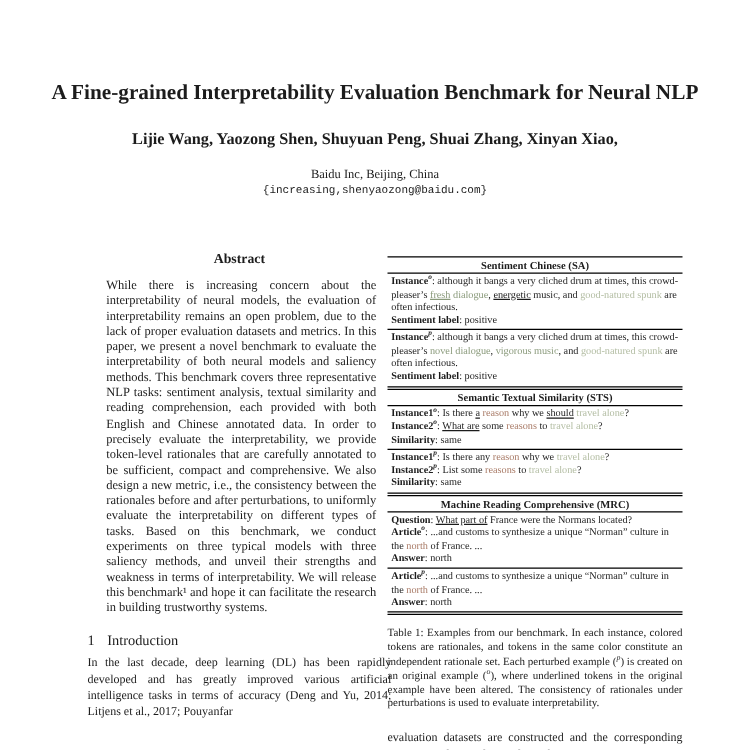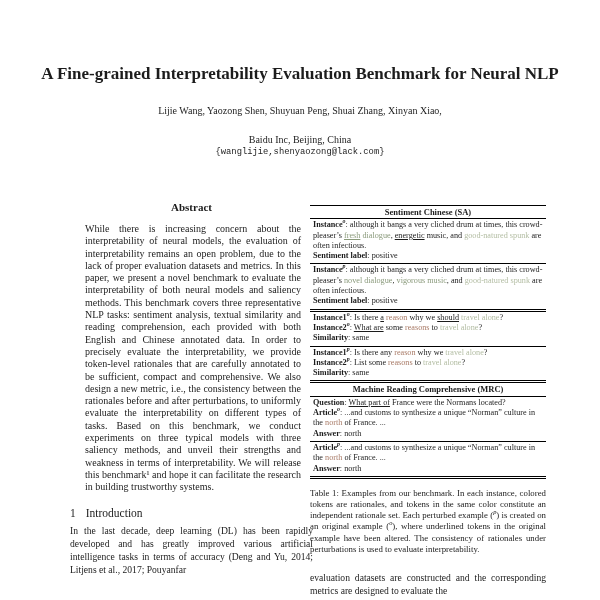--- a/index.html
+++ b/index.html
@@ -8,21 +8,21 @@
     background:#ffffff;color:#1c1c1c;
     font-family:"Liberation Serif","DejaVu Serif",serif;
     margin:0 auto;
   }
   .title{
     position:absolute;top:66px;left:30px;right:30px;
     text-align:center;font-weight:bold;font-size:17px;line-height:16px;
   }
   .authors{
     position:absolute;top:104px;left:30px;right:30px;
-    text-align:center;font-weight:normal;font-size:10px;line-height:14px;
+    text-align:center;font-weight:bold;font-size:13px;line-height:14px;
   }
   .affil{
     position:absolute;top:134px;left:30px;right:30px;
     text-align:center;font-size:10px;
   }
   .email{
     position:absolute;top:147px;left:30px;right:30px;
     text-align:center;font-size:8.8px;
     font-family:"Liberation Mono","DejaVu Sans Mono",monospace;
   }
@@ -49,21 +49,21 @@
 
 <div class="page">
 
   <div class="title">A Fine-grained Interpretability Evaluation Benchmark for Neural NLP</div>
 
   <div class="authors">
     <div>Lijie Wang, Yaozong Shen, Shuyuan Peng, Shuai Zhang, Xinyan Xiao,</div>
   </div>
 
   <div class="affil">Baidu Inc, Beijing, China</div>
-  <div class="email">{wanglijie,shenyaozong@lack.com}</div>
+  <div class="email">{increasing,shenyaozong@baidu.com}</div>
 
   <div class="col-left">
     <div class="abs-head">Abstract</div>
     <div class="abs-text">While there is increasing concern about the interpretability of neural models, the evaluation of interpretability remains an open problem, due to the lack of proper evaluation datasets and metrics. In this paper, we present a novel benchmark to evaluate the interpretability of both neural models and saliency methods. This benchmark covers three representative NLP tasks: sentiment analysis, textual similarity and reading comprehension, each provided with both English and Chinese annotated data. In order to precisely evaluate the interpretability, we provide token-level rationales that are carefully annotated to be sufficient, compact and comprehensive. We also design a new metric, i.e., the consistency between the rationales before and after perturbations, to uniformly evaluate the interpretability on different types of tasks. Based on this benchmark, we conduct experiments on three typical models with three saliency methods, and unveil their strengths and weakness in terms of interpretability. We will release this benchmark¹ and hope it can facilitate the research in building trustworthy systems.</div>
     <div class="sec-head">
       <span class="sec-num">1</span><span>Introduction</span>
     </div>
     <div class="body-par">In the last decade, deep learning (DL) has been rapidly developed and has greatly improved various artificial intelligence tasks in terms of accuracy (Deng and Yu, 2014; Litjens et al., 2017; Pouyanfar</div>
   </div>
 
@@ -74,20 +74,21 @@
           <div class="t1-block">
             <div class="t1-par"><span style="font-weight: bold;">Instance</span><sup style="font-weight: bold;">o</sup><span>: although it bangs a very cliched drum at times, this crowd-pleaser’s </span><span style="text-decoration: underline; color: rgb(138, 154, 123);">fresh</span><span style="color: rgb(138, 154, 123);"> dialogue</span><span>, </span><span style="text-decoration: underline;">energetic</span><span> music, and </span><span style="color: rgb(179, 189, 163);">good-natured spunk</span><span> are often infectious.</span></div>
             <div class="t1-par"><span style="font-weight: bold;">Sentiment label</span><span>: positive</span></div>
           </div>
           <div class="t1-block">
             <div class="t1-par"><span style="font-weight: bold;">Instance</span><sup style="font-weight: bold;">p</sup><span>: although it bangs a very cliched drum at times, this crowd-pleaser’s </span><span style="color: rgb(138, 154, 123);">novel dialogue</span><span>, </span><span style="color: rgb(138, 154, 123);">vigorous music</span><span>, and </span><span style="color: rgb(179, 189, 163);">good-natured spunk</span><span> are often infectious.</span></div>
             <div class="t1-par"><span style="font-weight: bold;">Sentiment label</span><span>: positive</span></div>
           </div>
         </div>
         <div class="t1-section">
+          <div class="t1-head">Semantic Textual Similarity (STS)</div>
           <div class="t1-block">
             <div class="t1-par"><span style="font-weight: bold;">Instance1</span><sup style="font-weight: bold;">o</sup><span>: Is there </span><span style="text-decoration: underline;">a</span><span> </span><span style="color: rgb(168, 122, 102);">reason</span><span> why we </span><span style="text-decoration: underline;">should</span><span> </span><span style="color: rgb(179, 189, 163);">travel alone</span><span>?</span></div>
             <div class="t1-par"><span style="font-weight: bold;">Instance2</span><sup style="font-weight: bold;">o</sup><span>: </span><span style="text-decoration: underline;">What are</span><span> some </span><span style="color: rgb(168, 122, 102);">reasons</span><span> to </span><span style="color: rgb(179, 189, 163);">travel alone</span><span>?</span></div>
             <div class="t1-par"><span style="font-weight: bold;">Similarity</span><span>: same</span></div>
           </div>
           <div class="t1-block">
             <div class="t1-par"><span style="font-weight: bold;">Instance1</span><sup style="font-weight: bold;">p</sup><span>: Is there any </span><span style="color: rgb(168, 122, 102);">reason</span><span> why we </span><span style="color: rgb(179, 189, 163);">travel alone</span><span>?</span></div>
             <div class="t1-par"><span style="font-weight: bold;">Instance2</span><sup style="font-weight: bold;">p</sup><span>: List some </span><span style="color: rgb(168, 122, 102);">reasons</span><span> to </span><span style="color: rgb(179, 189, 163);">travel alone</span><span>?</span></div>
             <div class="t1-par"><span style="font-weight: bold;">Similarity</span><span>: same</span></div>
           </div>

